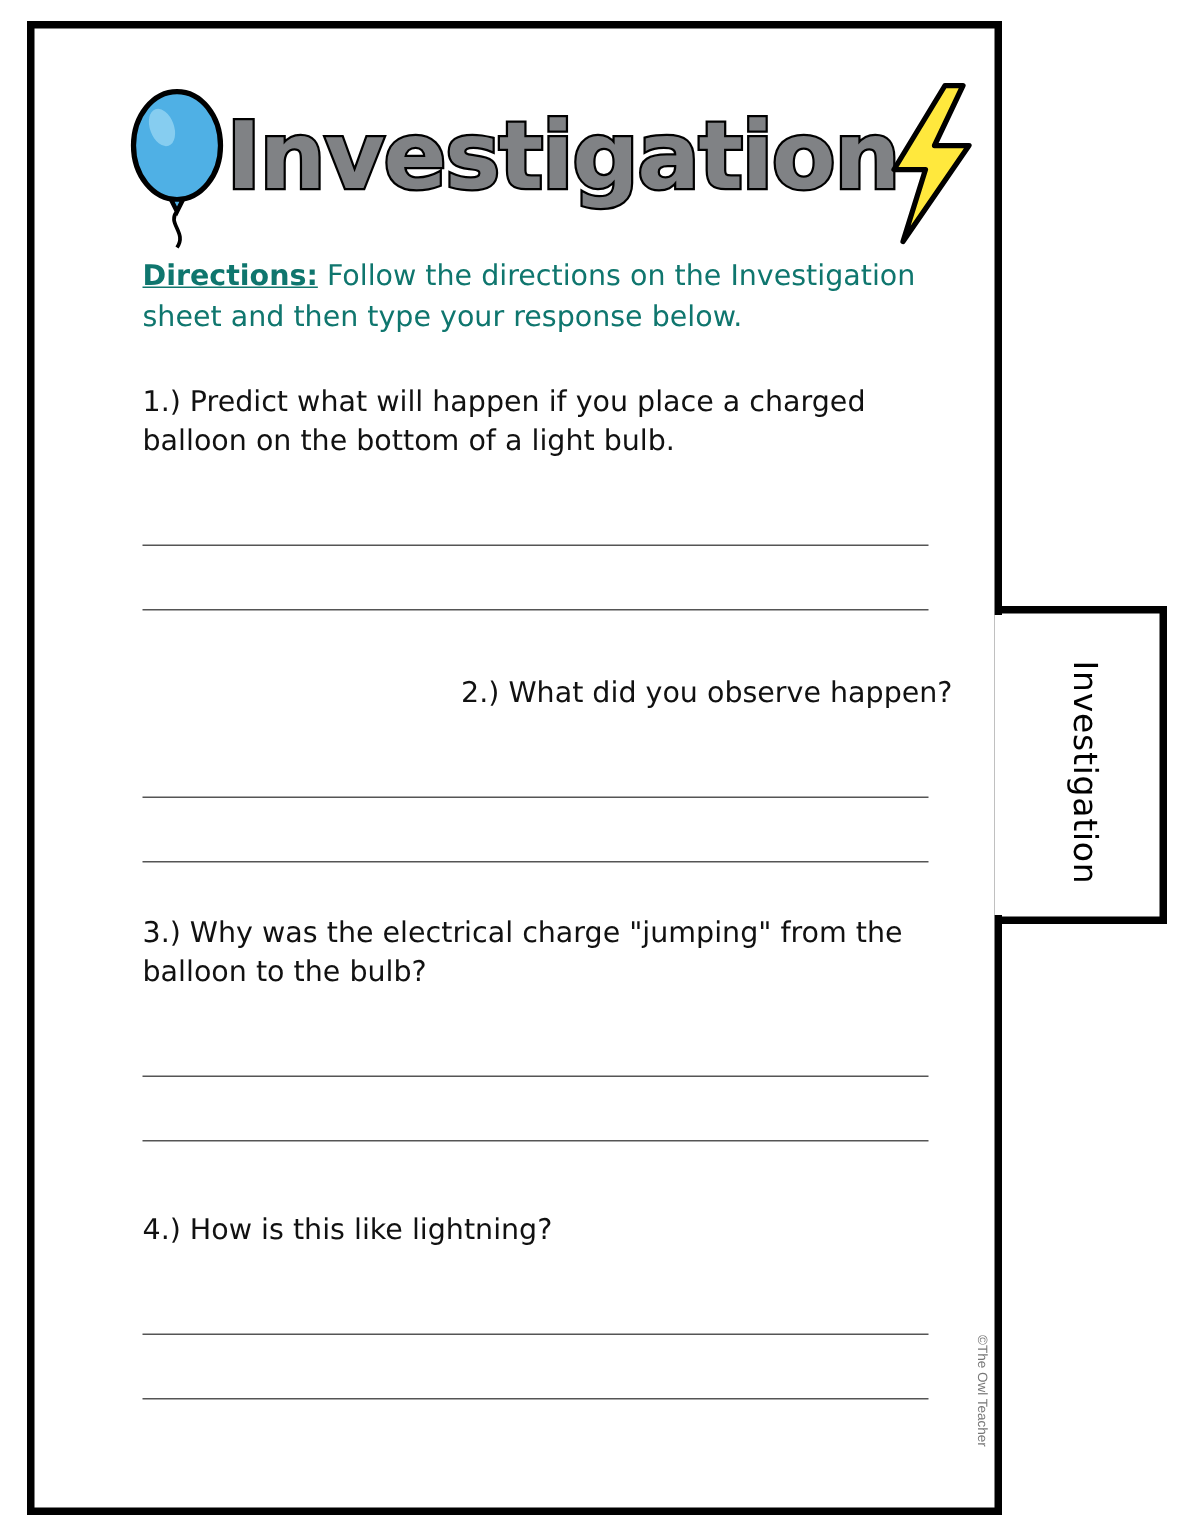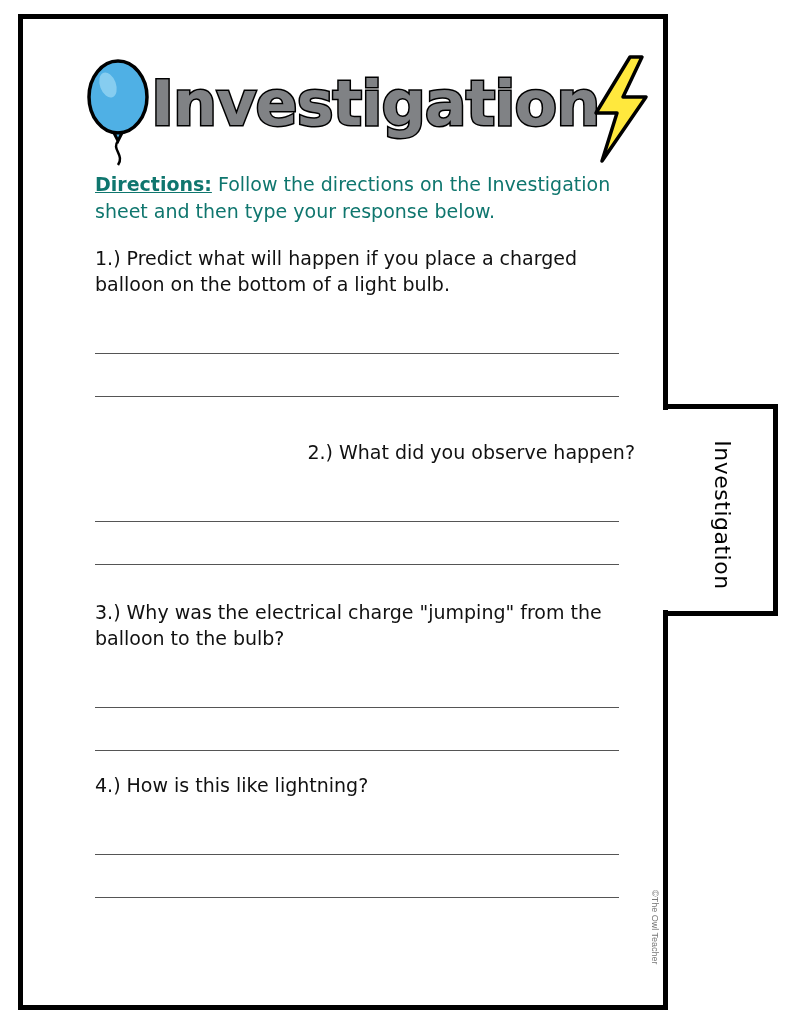--- a/index.html
+++ b/index.html
@@ -130,24 +130,24 @@
   .answer-lines {
     margin-top: 14px;
   }
   .answer-line {
     height: 42px;
     border-bottom: 1.5px solid #555555;
     width: 524px;
   }
 
   
-  .q1 { margin-top: 20px; }
+  .q1 { margin-top: 30px; }
   .q2 { margin-top: 42px; text-align: right; }
   .q3 { margin-top: 34px; }
-  .q4 { margin-top: 21px; }
+  .q4 { margin-top: 46px; }
 
   
   .copyright {
     position: absolute;
     left: 648px;
     top: 890px;
     width: 14px;
     height: 100px;
     font-family: "Liberation Sans", sans-serif;
     font-size: 9px;

